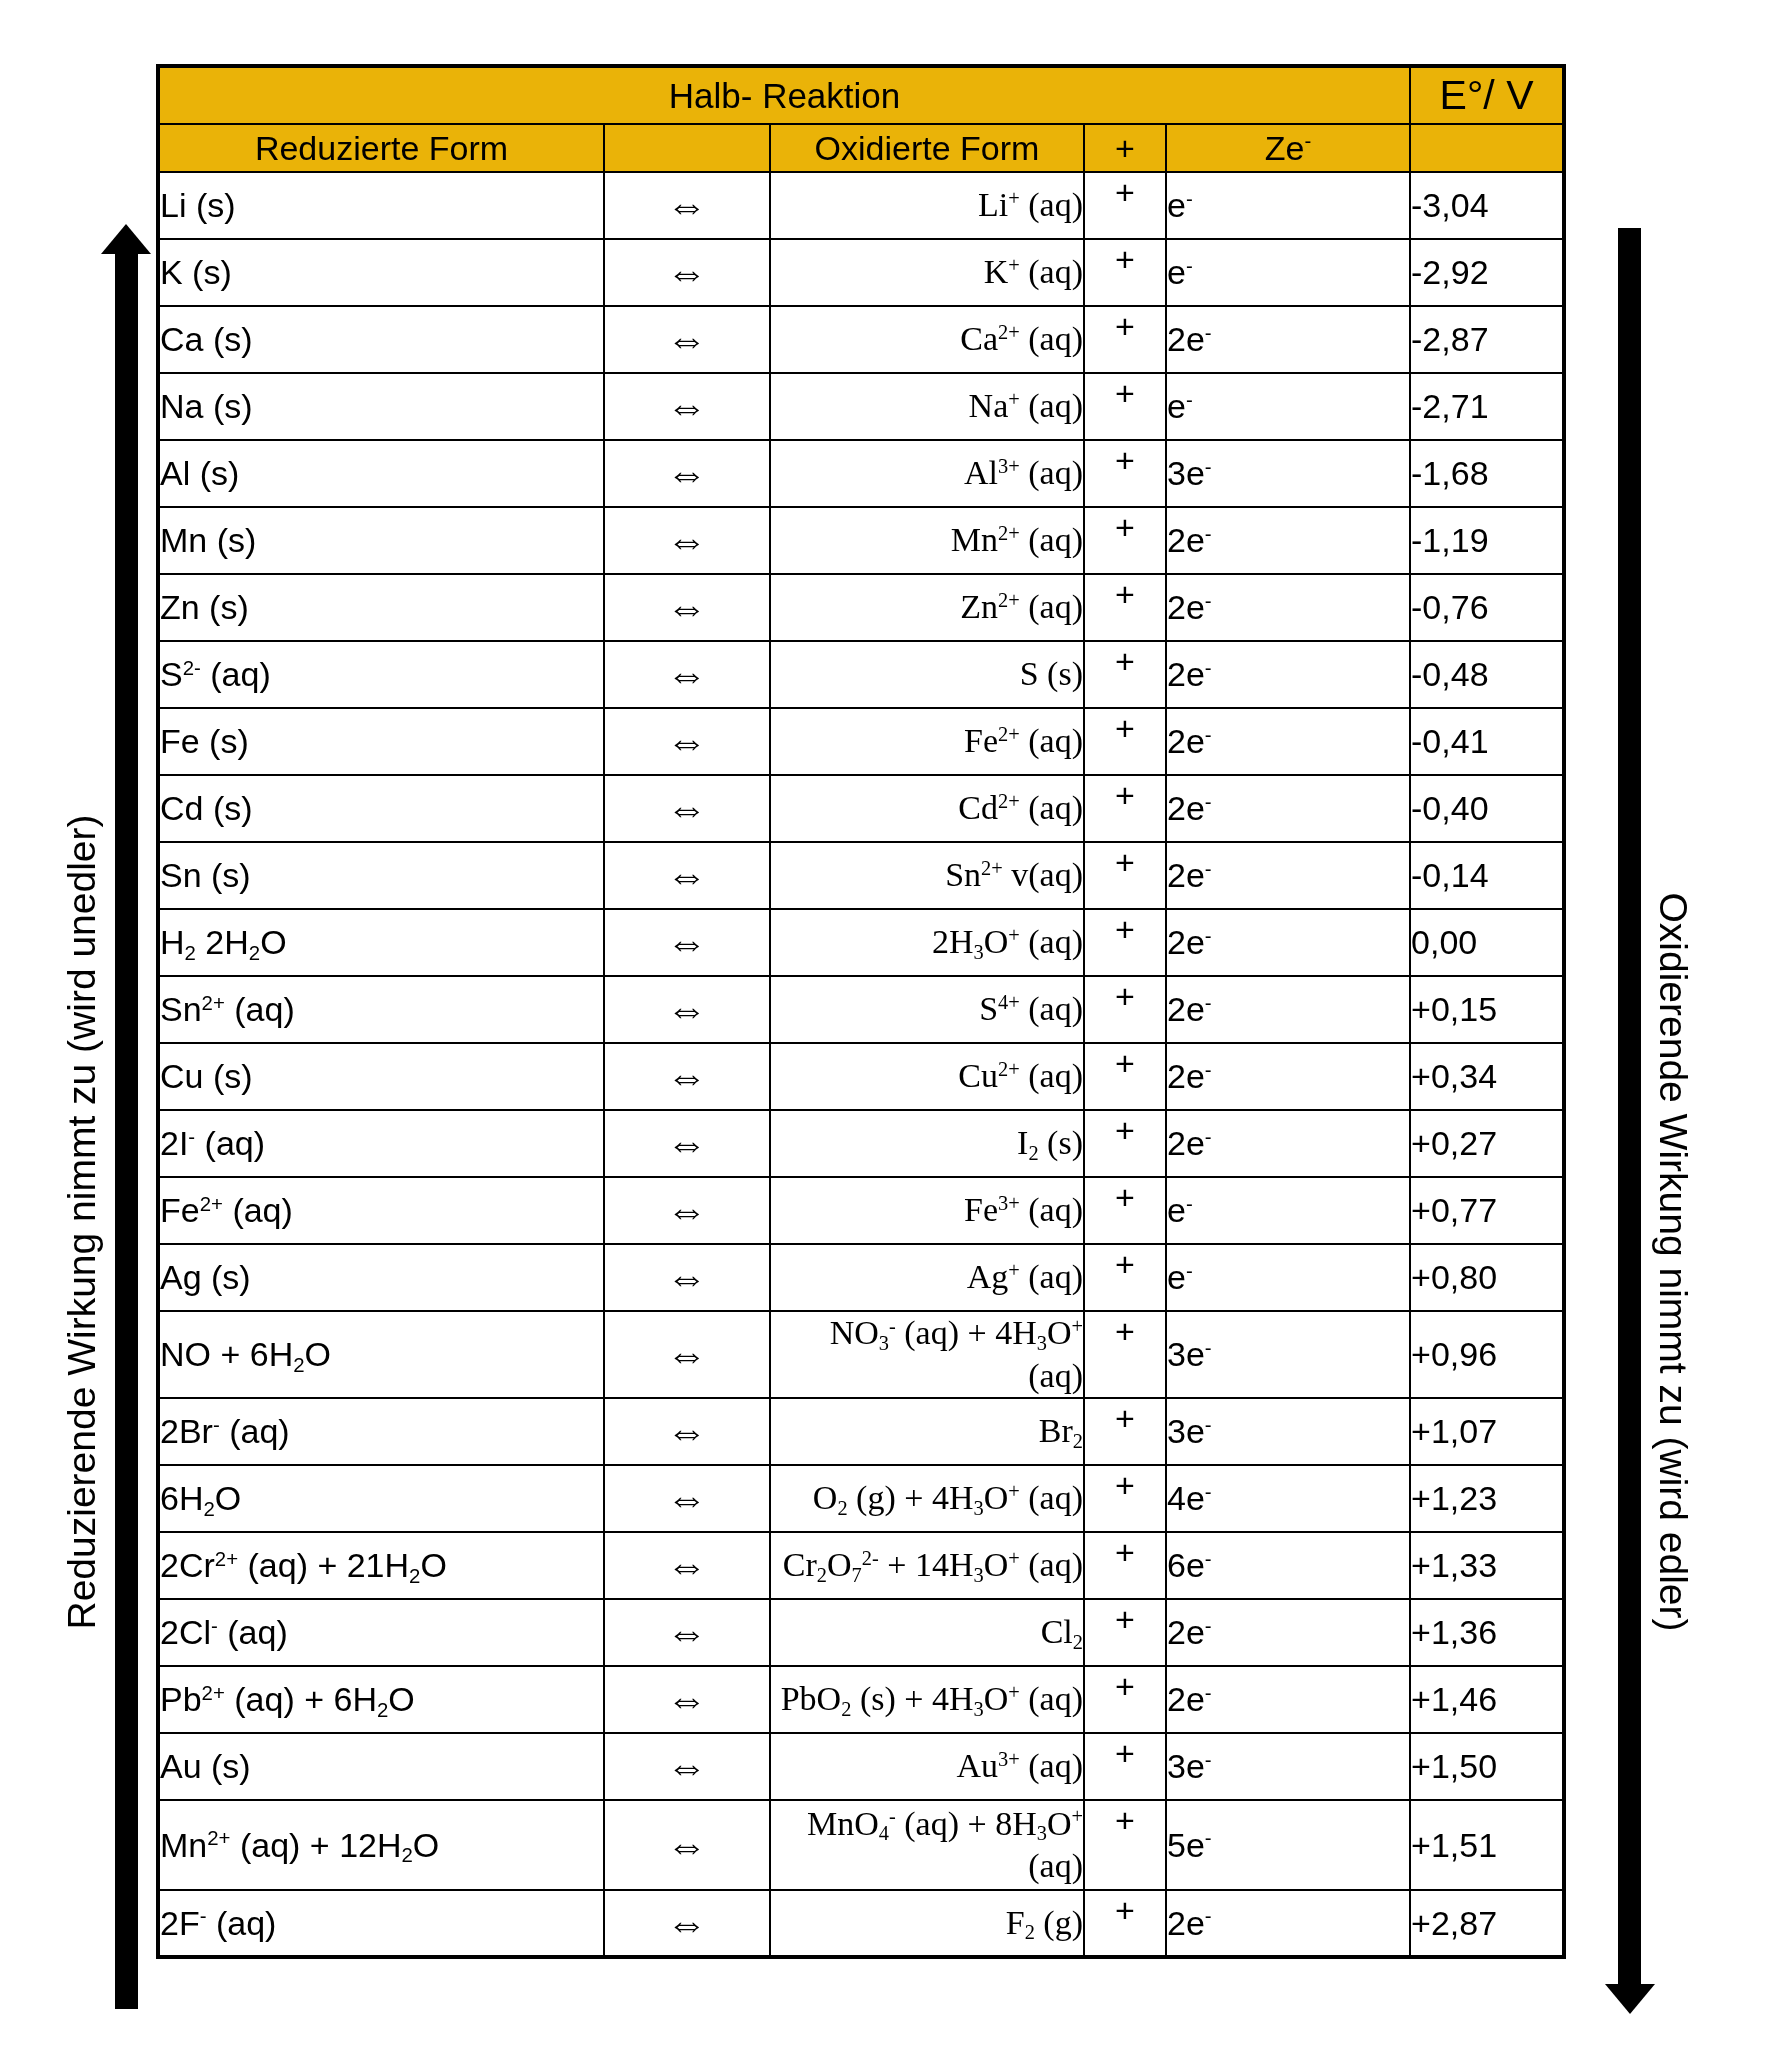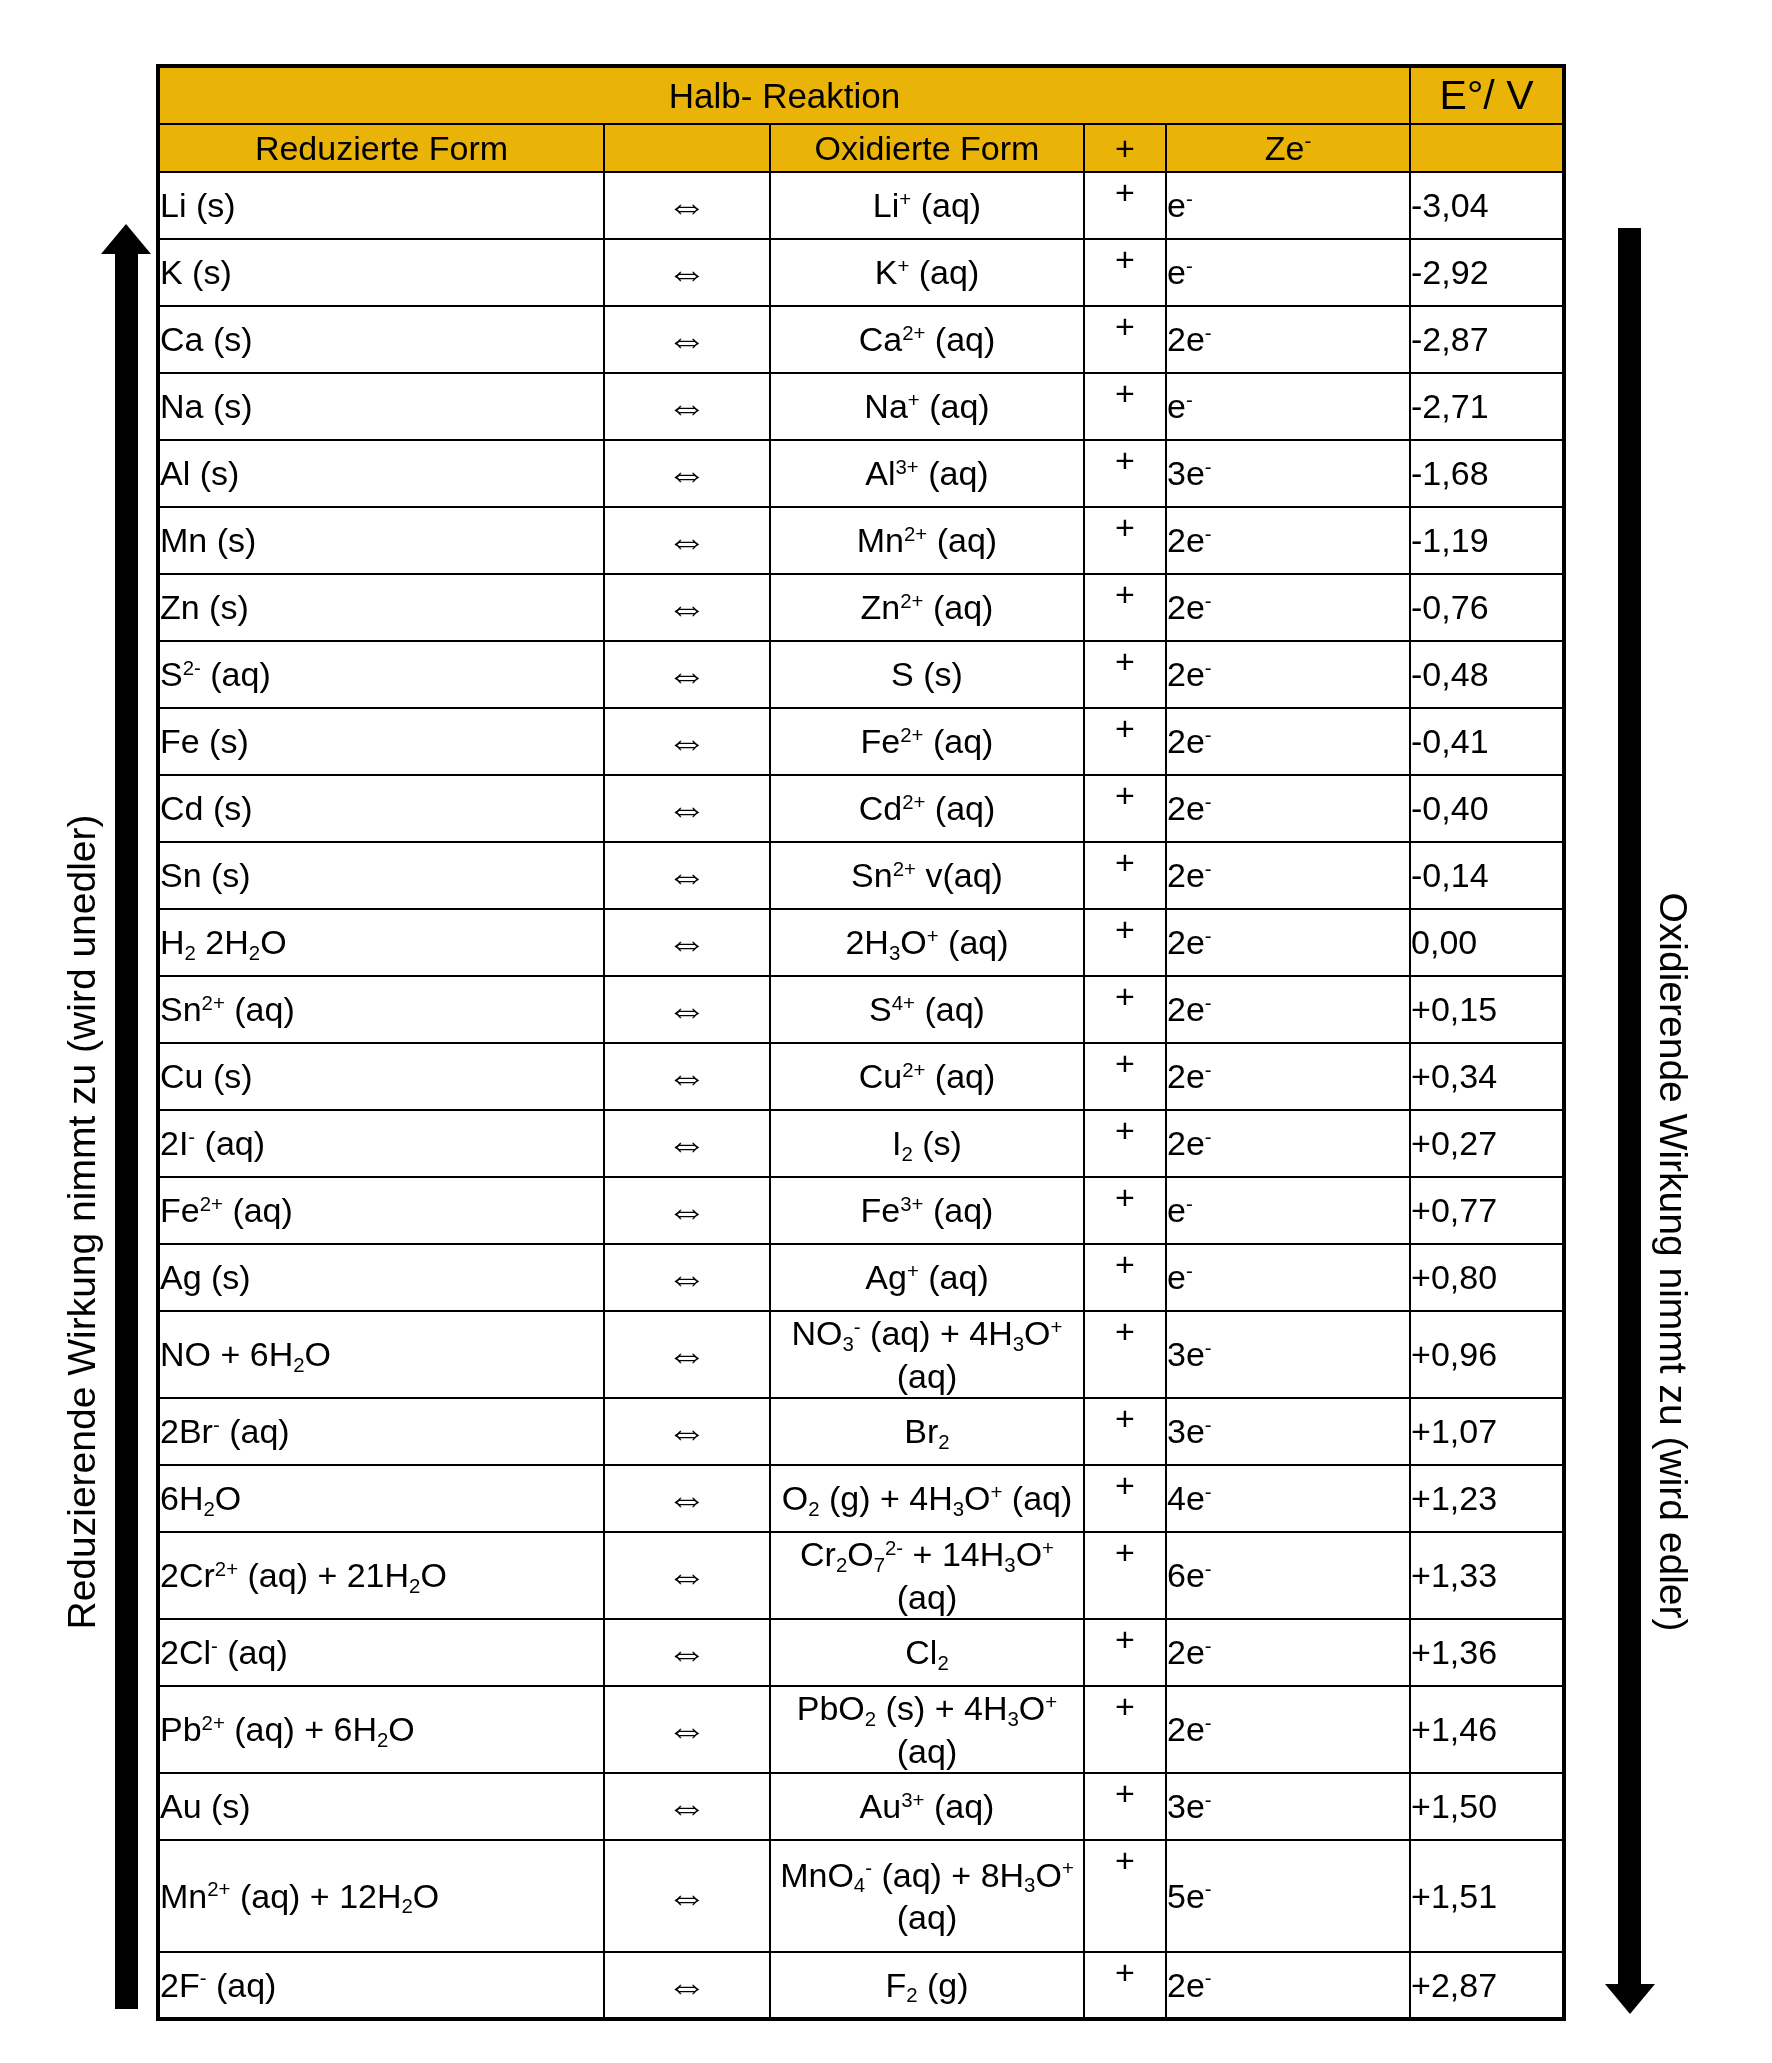--- a/index.html
+++ b/index.html
@@ -23,27 +23,27 @@
     font-size: 34px;
   }
   table.redox th, table.redox td {
     border: 2.6px solid #000;
     padding: 0;
     overflow: hidden;
   }
   thead tr.h1 { height: 58px; }
   thead tr.h2 { height: 48px; }
   tbody tr { height: 67px; }
-  tbody tr.tall { height: 112px; }
+  tbody tr.tall { height: 90px; }
 
   th.gray, td.gray { background: #eab308; font-weight: 400; }
   .center { text-align: center; vertical-align: middle; }
   td.red-cell  { text-align: left; vertical-align: middle; padding-left: 16px; line-height: 1.2; }
   td.arrow-cell { text-align: center; vertical-align: middle; font-size: 41px; }
-  td.ox-cell   { text-align: center; vertical-align: middle; padding-left: 17.6px; padding-right: 5.3px; line-height: 1.25; }
+  td.ox-cell   { text-align: right; vertical-align: middle; padding-left: 17.6px; padding-right: 5.3px; line-height: 1.25; font-family: Liberation Serif, serif; }
   td.plus-cell { text-align: center; vertical-align: top; padding-top: 8.8px; }
   td.e-cell    { text-align: left; vertical-align: middle; padding-left: 19.4px; }
   td.pot-cell  { text-align: left; vertical-align: middle; padding-left: 25px; }
 
   sup { font-size: 60%; vertical-align: baseline; position: relative; top: -0.55em; line-height: 0; }
   sub { font-size: 60%; vertical-align: baseline; position: relative; top: 0.28em;  line-height: 0; }
 
   
   .side-label {
     position: absolute;

